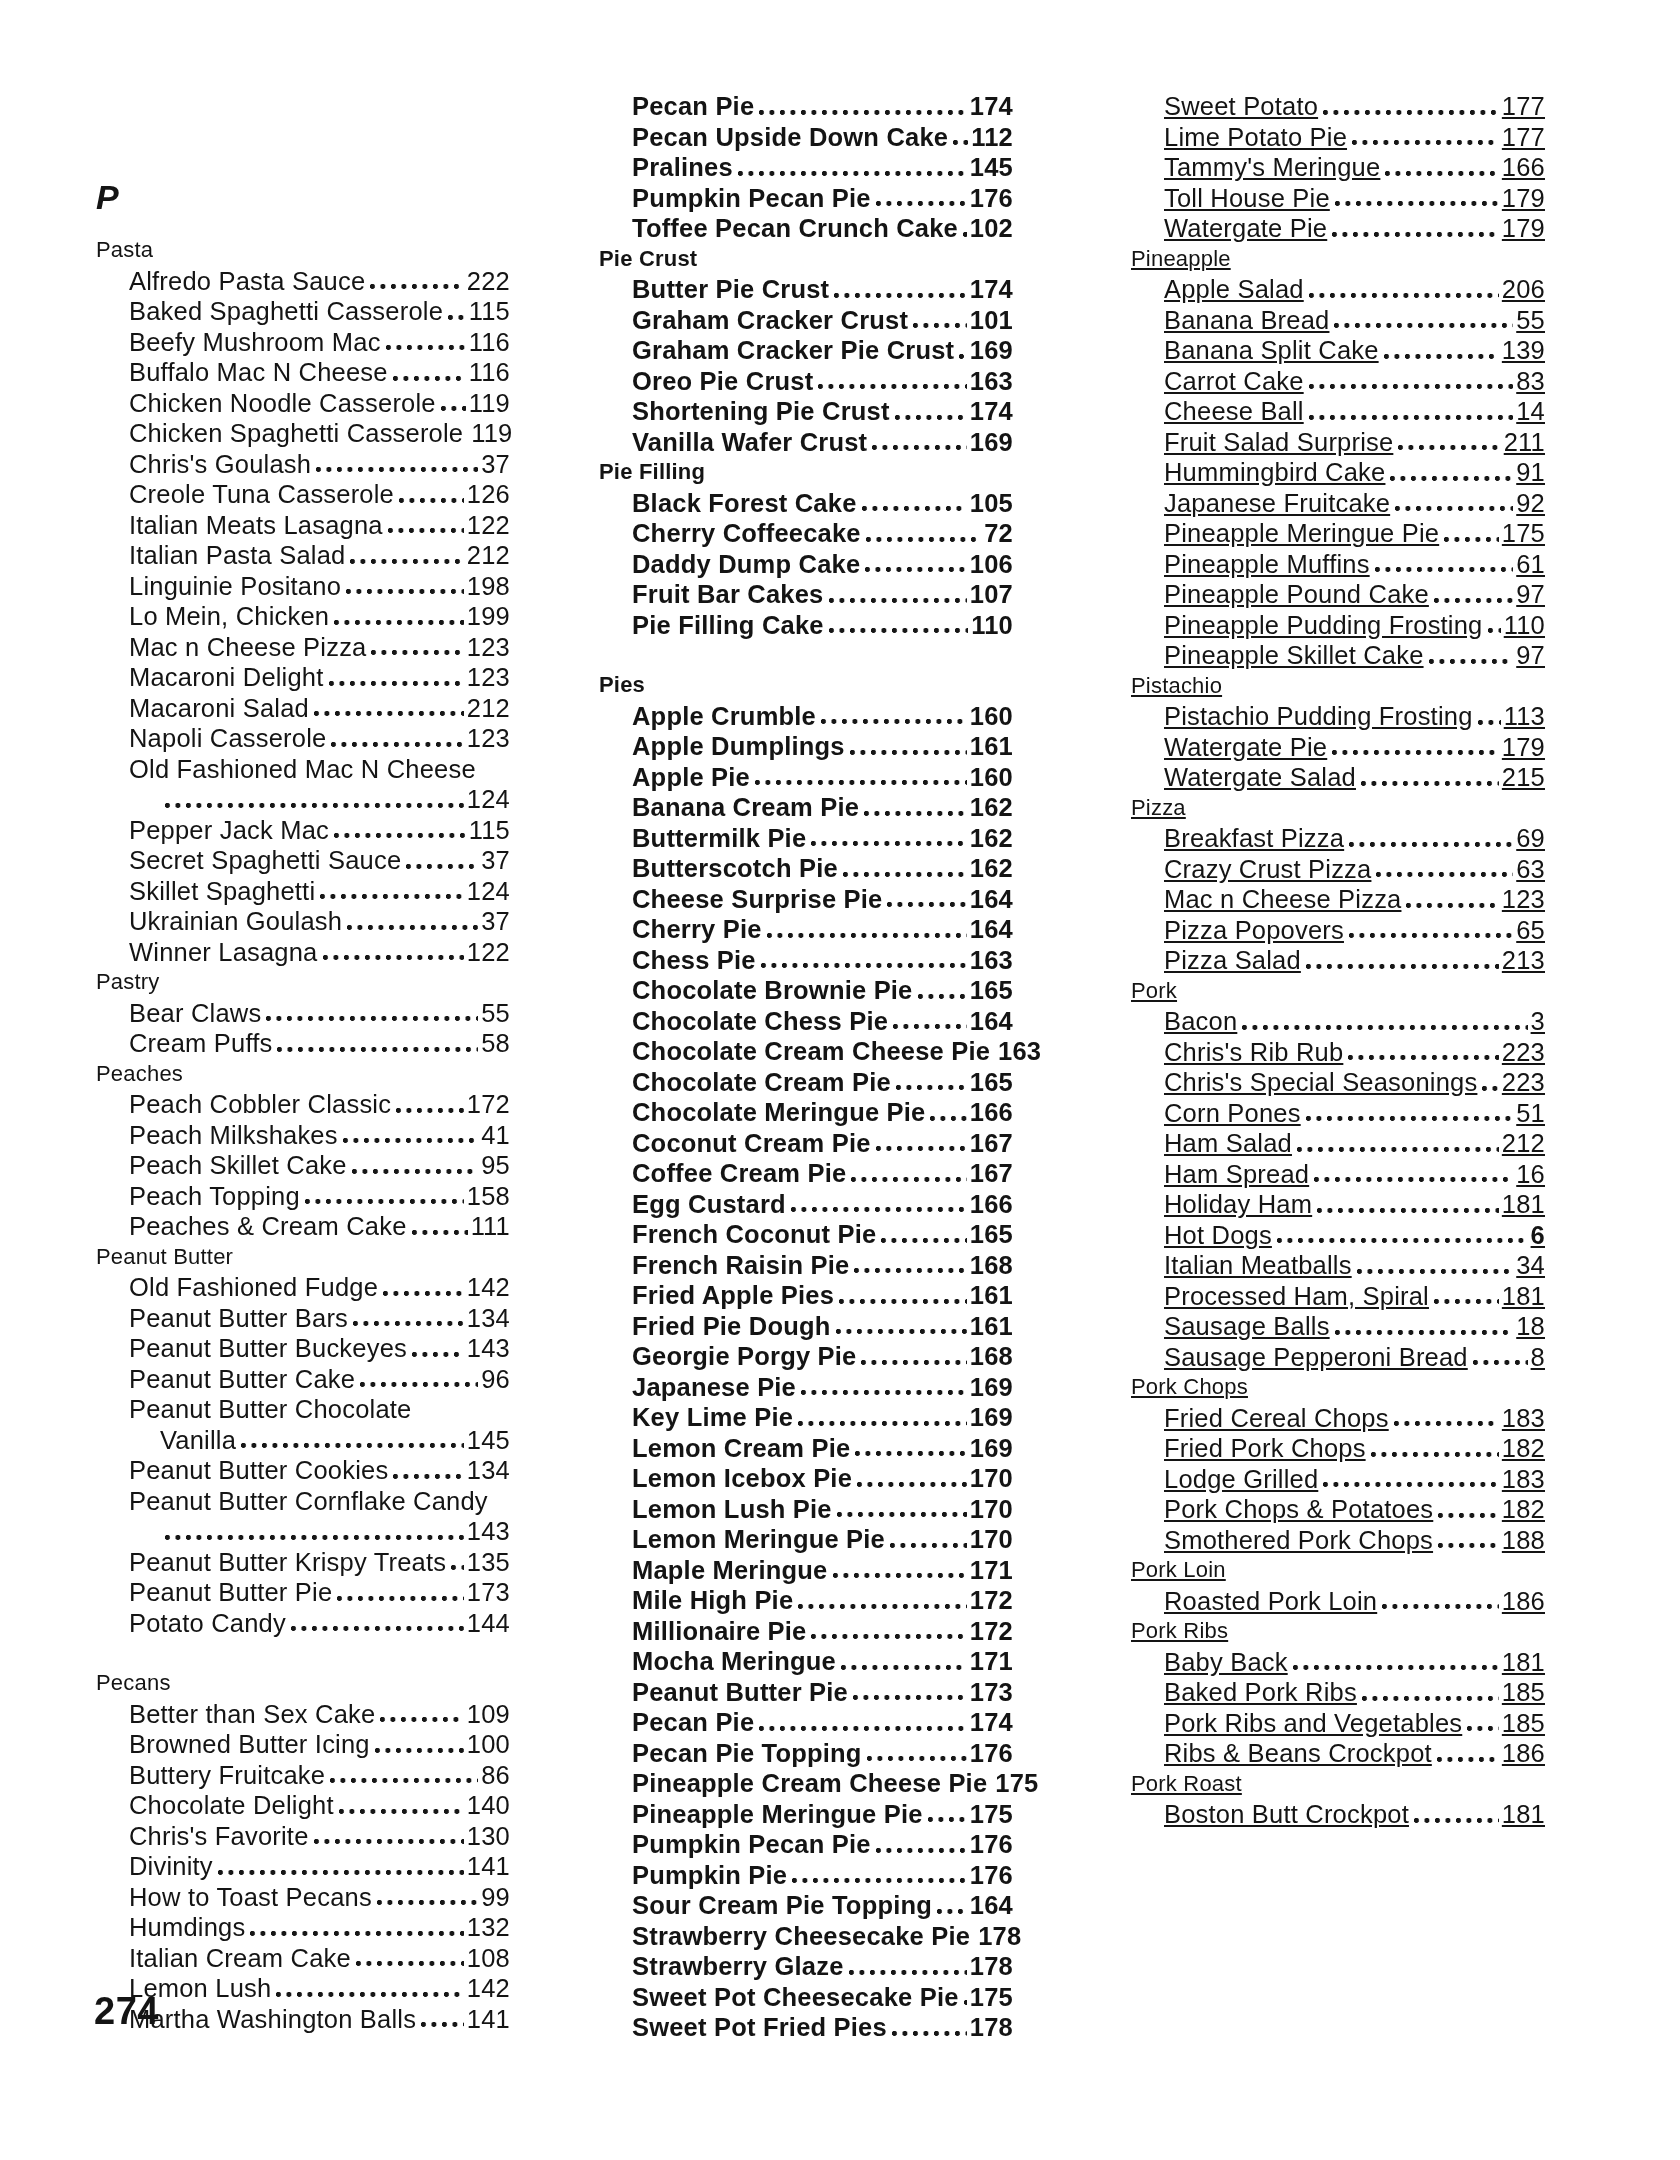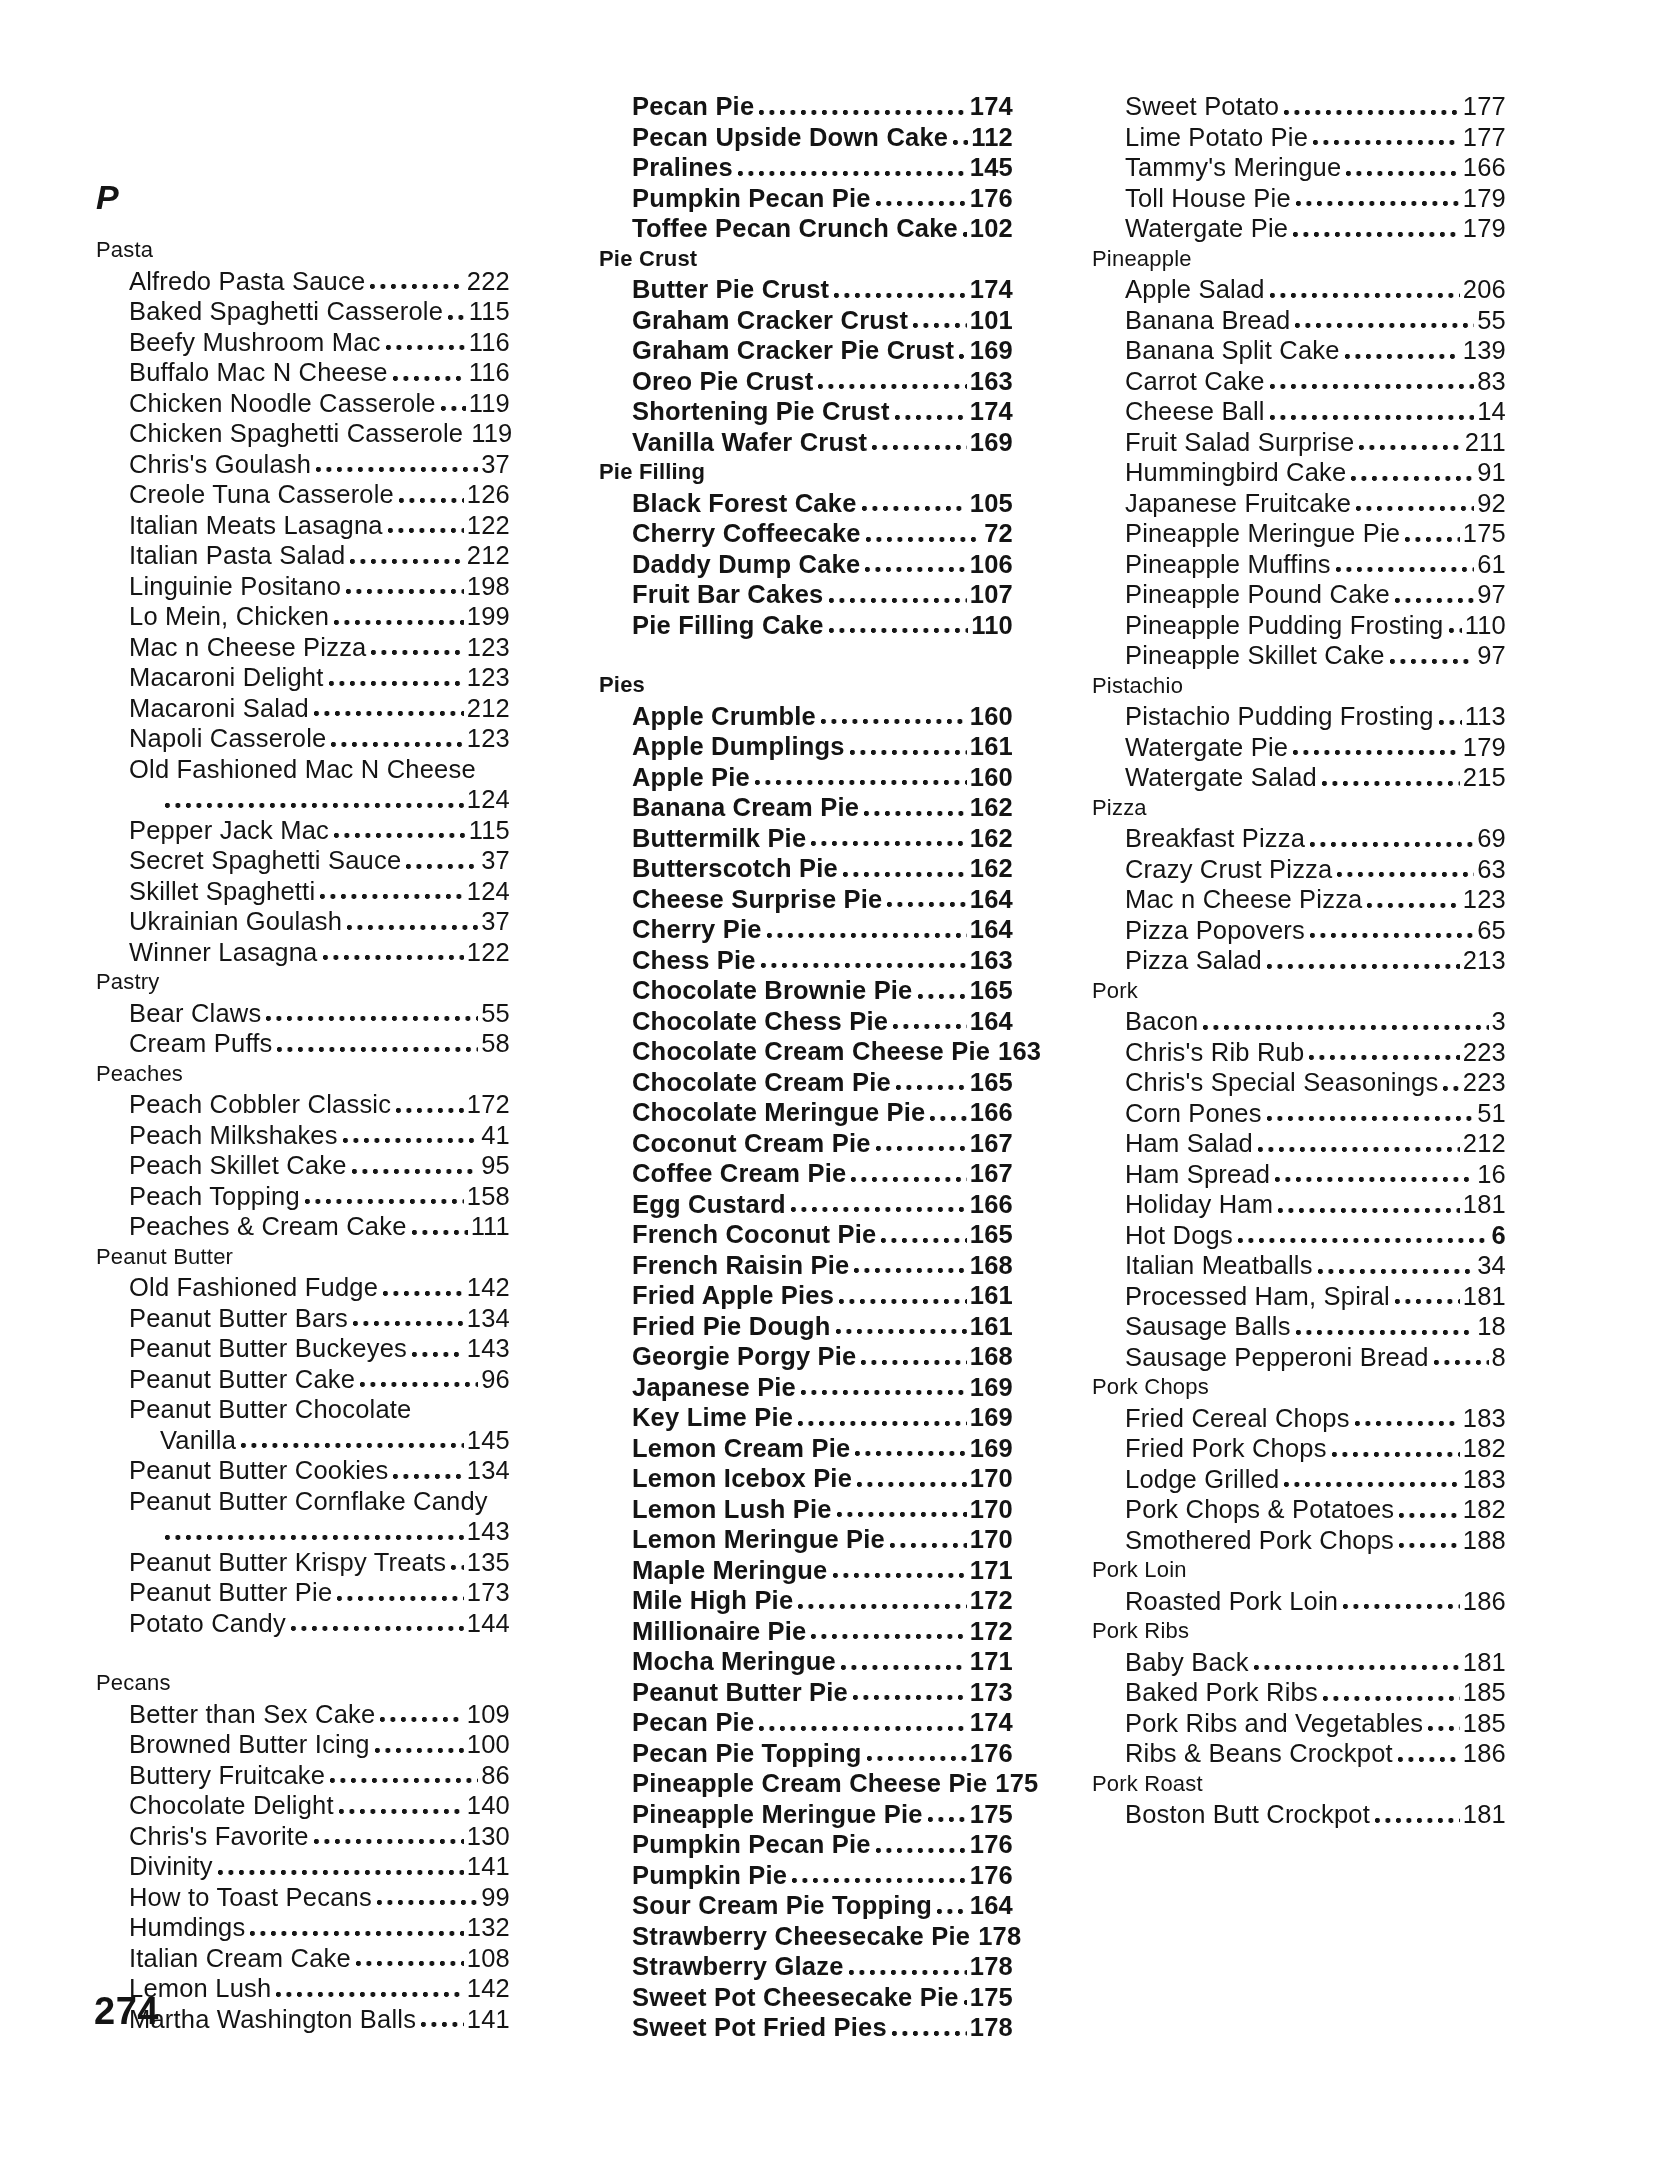--- a/index.html
+++ b/index.html
@@ -7,21 +7,21 @@
     position:relative;
     width:1680px;height:2160px;
     background:#ffffff;
     font-family:"Liberation Sans", sans-serif;
     color:#141414;
     overflow:hidden;
   }
   .col{position:absolute;top:91px;width:414px;}
   .col1{left:96px;}
   .col2{left:599px;font-weight:bold;}
-  .col3{left:1092px;}
+  .col3{left:1131px;text-decoration:underline;}
   .letter{
     font-size:34px;line-height:34px;
     font-weight:bold;font-style:italic;
     margin-top:89px;margin-bottom:21px;
   }
   .block.gap{margin-top:30px;}
   .heading{
     font-size:22px;line-height:30.5px;
     letter-spacing:0.2px;
     white-space:nowrap;

